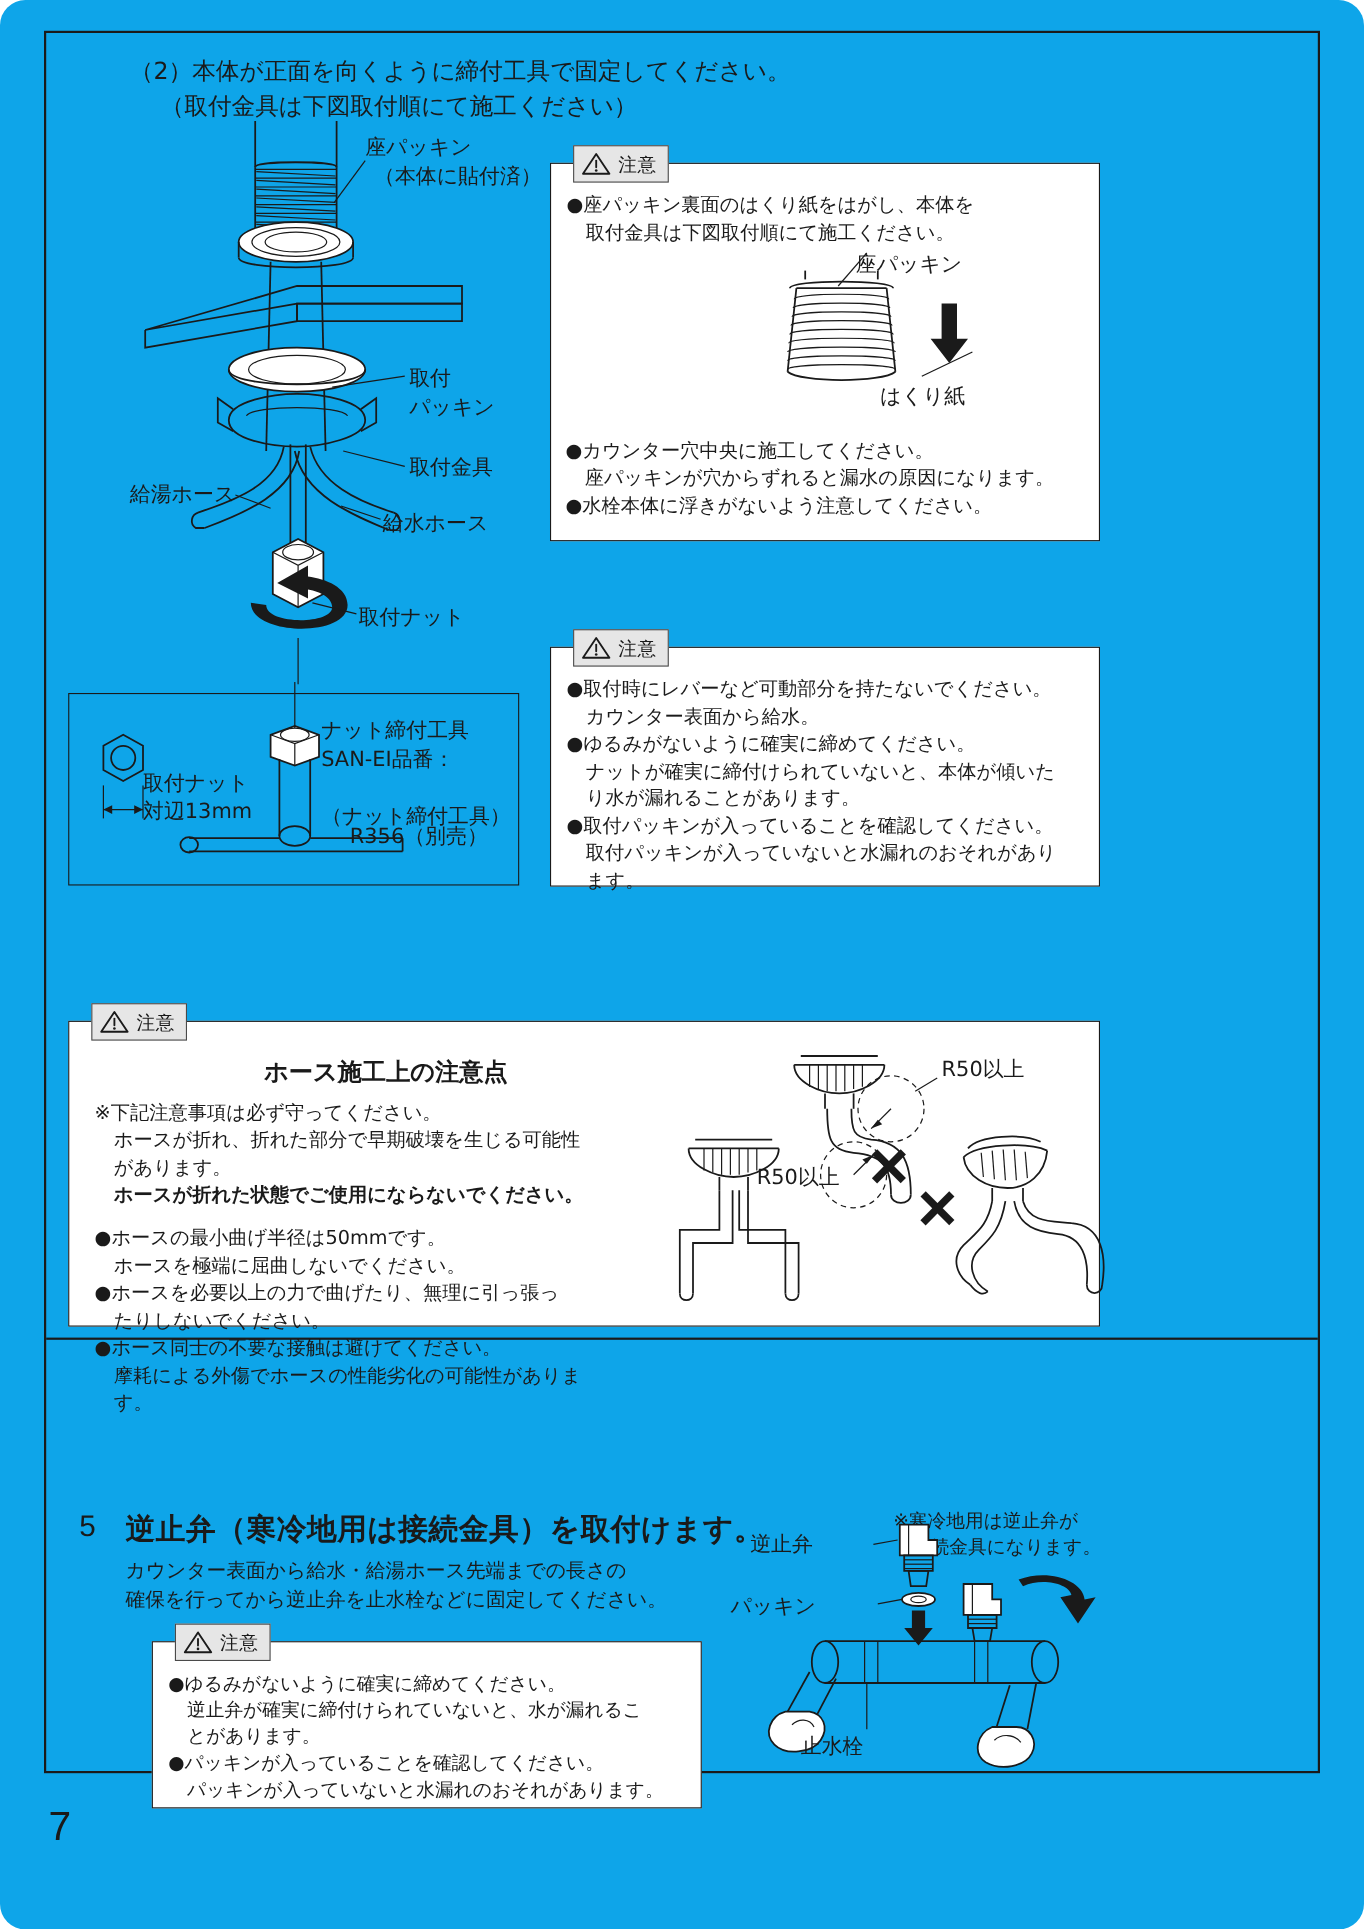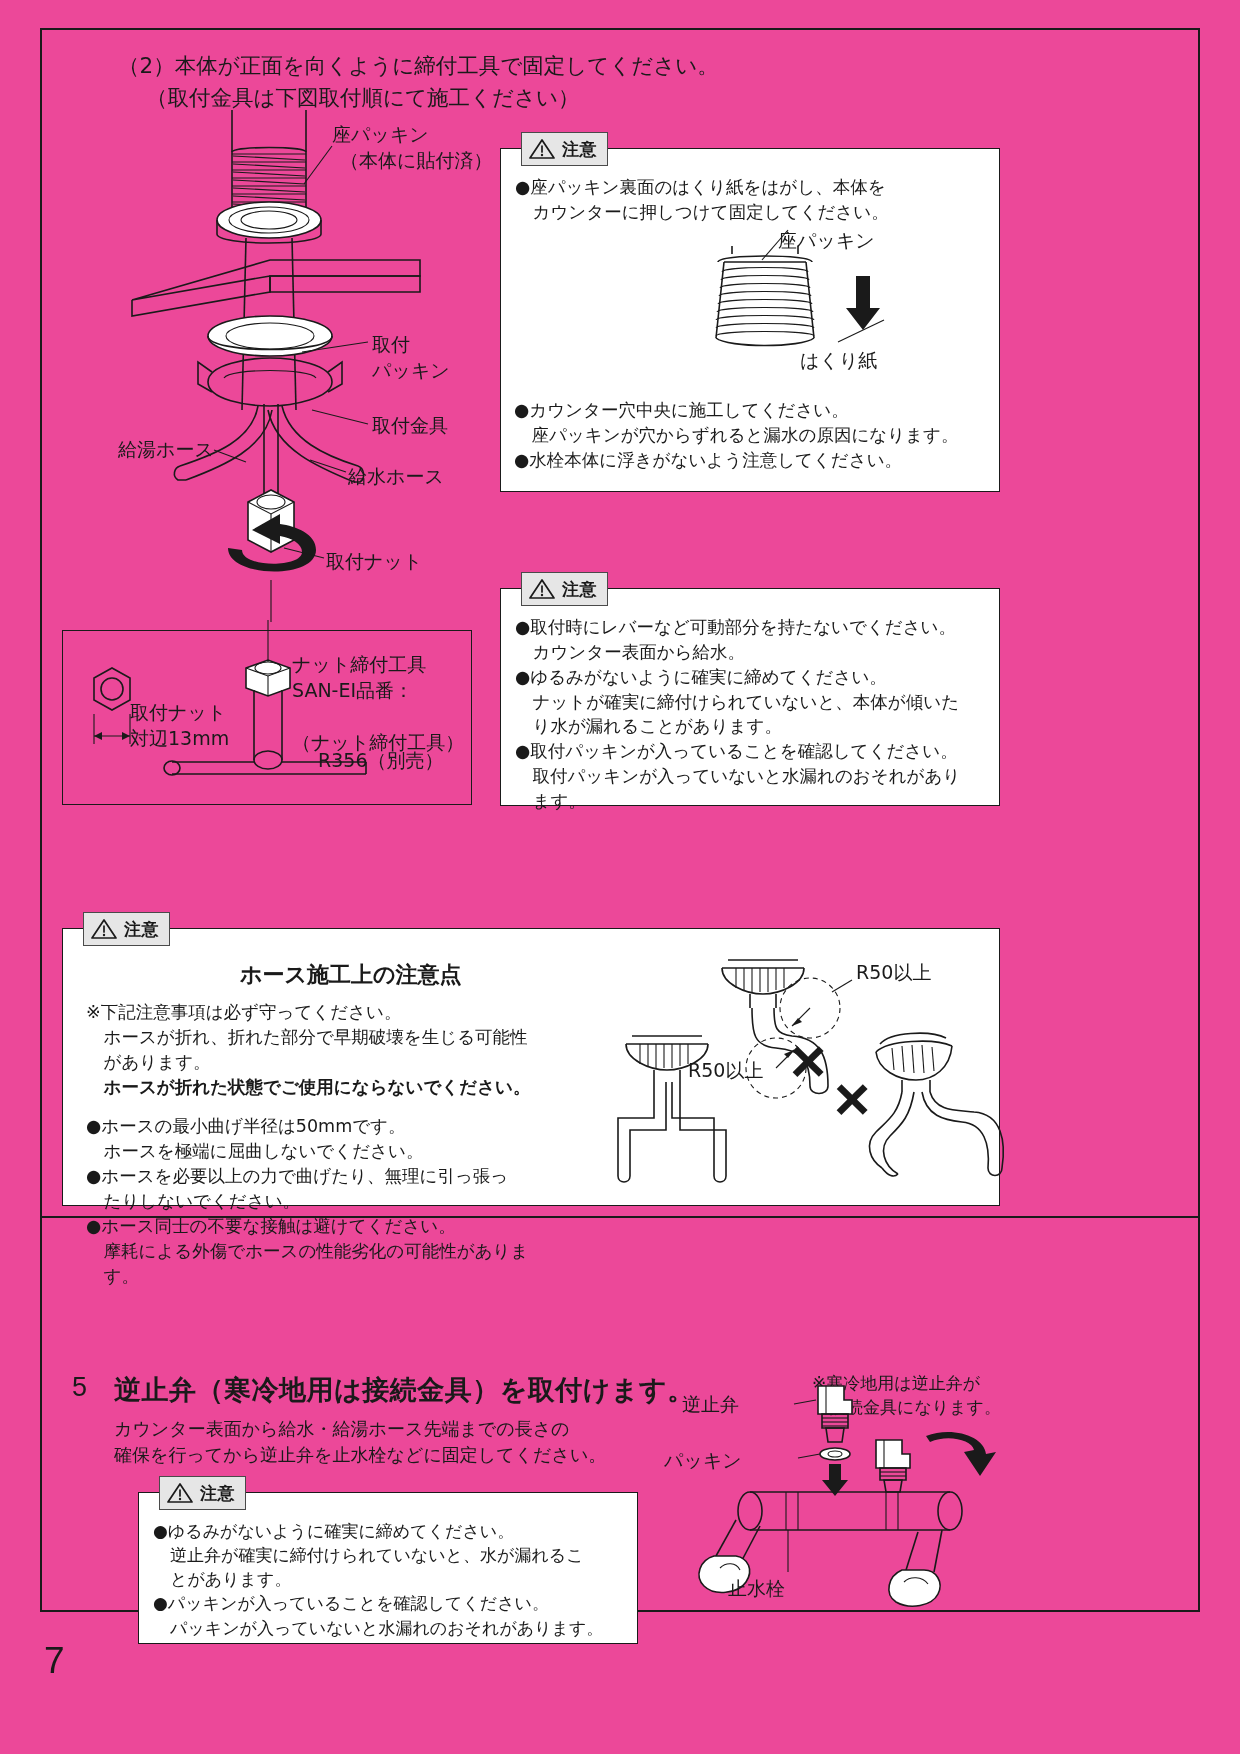--- a/index.html
+++ b/index.html
@@ -8,22 +8,23 @@
     background: #ffffff;
   }
   body {
     font-family: "Liberation Sans", "DejaVu Sans", sans-serif;
     color: #1a1a1a;
   }
   #page {
     position: relative;
     width: 1240px;
     height: 1754px;
-    background: #ec4899;
+    background: #0ea5e9;
     overflow: hidden;
+    border-radius: 23px;
   }
   .frame {
     position: absolute;
     left: 40px;
     top: 28px;
     width: 1160px;
     height: 1584px;
     border: 2px solid #1a1a1a;
     box-sizing: border-box;
   }
@@ -54,21 +55,21 @@
     padding: 0 10px 0 7px;
     box-sizing: border-box;
   }
   .caution-tab .tri {
     display: block;
     width: 26px;
     height: 22px;
   }
   .caution-tab .lbl {
     font-size: 17px;
-    font-weight: bold;
+    font-weight: normal;
     letter-spacing: .5px;
   }
   .caution-body {
     padding: 26px 10px 8px 14px;
     font-size: 17.5px;
     line-height: 1.42;
   }
   .bullet-line { white-space: pre; }
   .step-num {
     font-size: 27px;
@@ -259,21 +260,21 @@
     <div class="caution-tab">
       <svg class="tri" viewBox="0 0 26 22">
         <path d="M13,2 L25,20 L1,20 Z" fill="none" stroke="#1a1a1a" stroke-width="1.7" stroke-linejoin="round"></path>
         <path d="M13,8 L13,14" stroke="#1a1a1a" stroke-width="1.7" stroke-linecap="round"></path>
         <circle cx="13" cy="17" r="1.2" fill="#1a1a1a"></circle>
       </svg>
       <span class="lbl jp">注意</span>
     </div>
     <div class="caution-body jp">
       <div class="bullet-line">●座パッキン裏面のはくり紙をはがし、本体を</div>
-      <div class="bullet-line">　カウンターに押しつけて固定してください。</div>
+      <div class="bullet-line">　取付金具は下図取付順にて施工ください。</div>
     </div>
   </div>
 
   <svg class="abs" style="left:688px; top:246px;" width="270" height="130">
 
     <path class="ln" d="M36,16 L118,16"></path>
     <path class="ln" d="M30,16 C30,8 124,8 124,16"></path>
     <path class="ln" d="M44,8 L44,0"></path>
     <path class="ln" d="M110,8 L110,0"></path>
 

